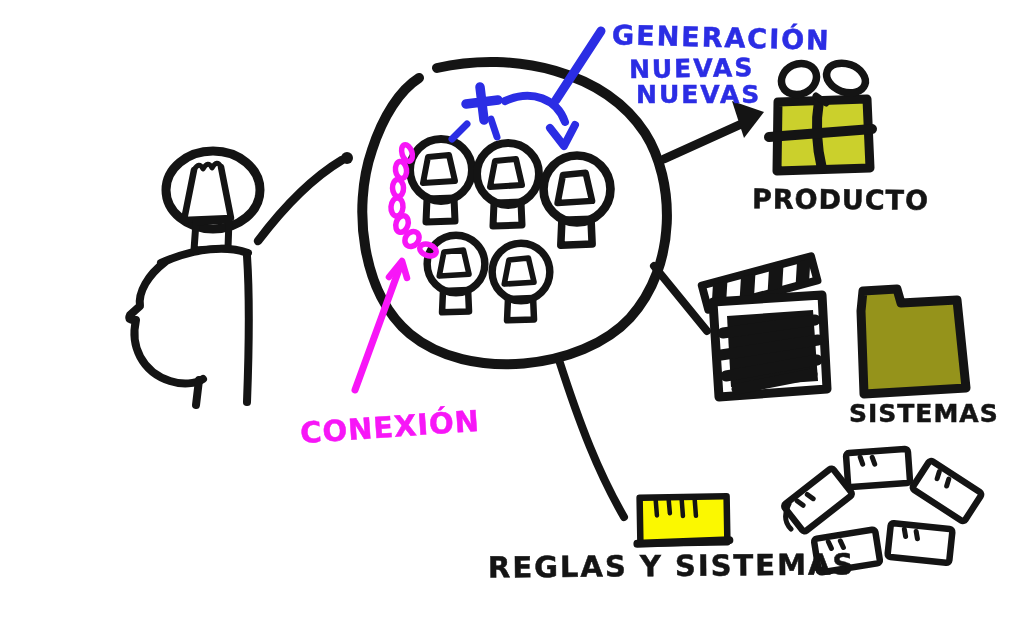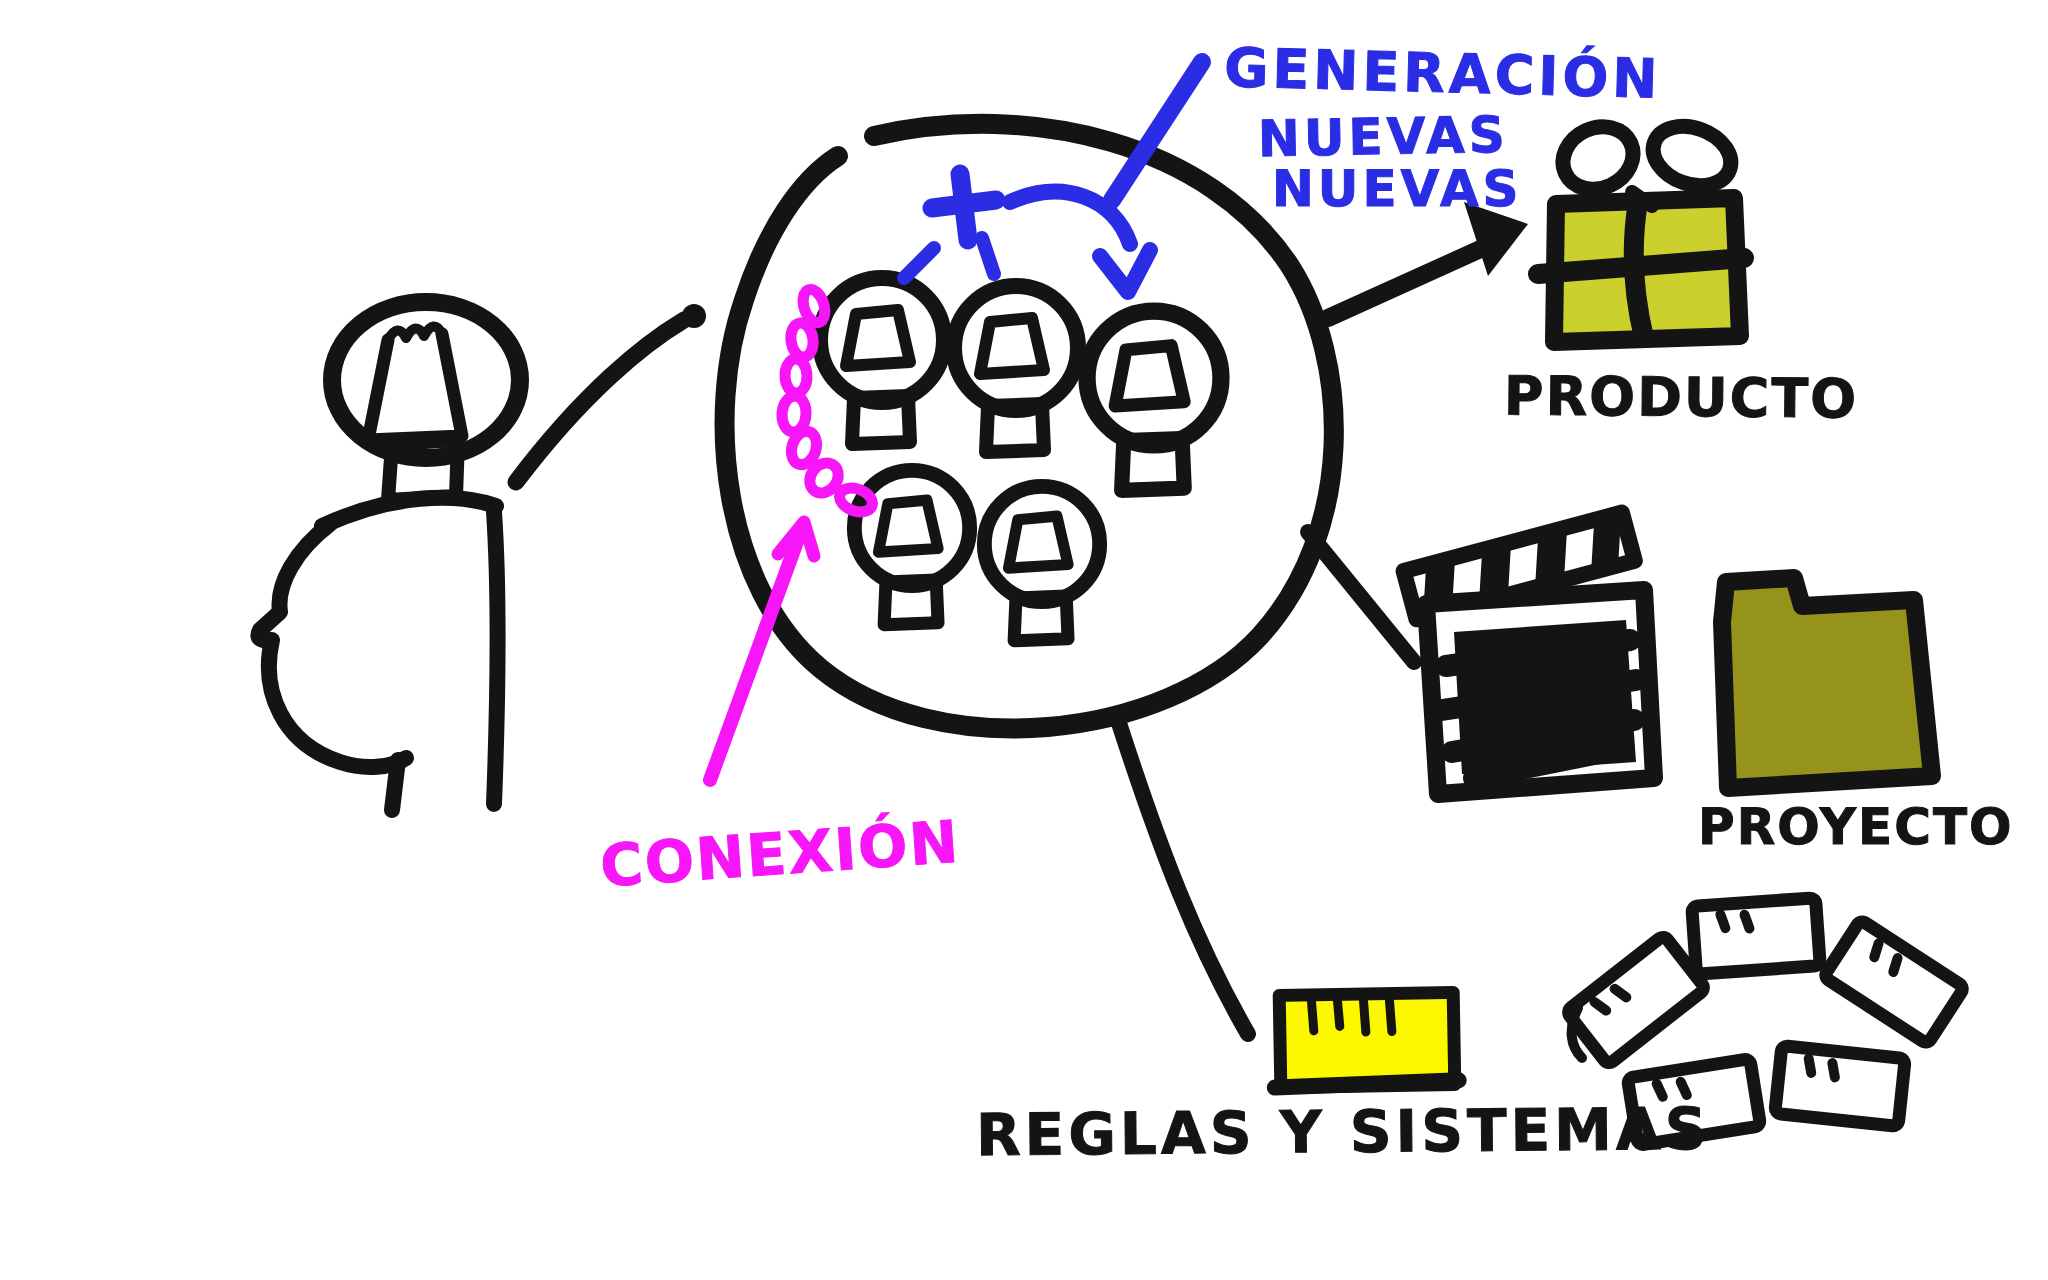--- a/index.html
+++ b/index.html
@@ -130,19 +130,19 @@
     </g>
   </svg>
 
   <div class="label blue" style="left:612px;top:22px;font-size:27px;letter-spacing:2px;transform:rotate(1.5deg);">GENERACIÓN</div>
   <div class="label blue" style="left:629px;top:54px;font-size:25px;letter-spacing:2px;transform:rotate(-1deg);">NUEVAS</div>
   <div class="label blue" style="left:636px;top:80px;font-size:25px;letter-spacing:2px;">NUEVAS</div>
 
   <div class="label" style="left:752px;top:184px;font-size:27px;letter-spacing:1px;transform:rotate(0.5deg);">PRODUCTO</div>
 
 
-  <div class="label" style="left:849px;top:399px;font-size:25px;letter-spacing:1px;">PROYECTO</div>
+  <div class="label" style="left:849px;top:399px;font-size:25px;letter-spacing:1px;">SISTEMAS</div>
 
   <div class="label" style="left:488px;top:549px;font-size:29px;letter-spacing:2px;transform:rotate(-0.5deg);">REGLAS Y SISTEMAS</div>
 
   <div class="label magenta" style="left:300px;top:410px;font-size:29px;letter-spacing:1px;transform:rotate(-4deg);">CONEXIÓN</div>
 
 </div>
 
 </body></html>

